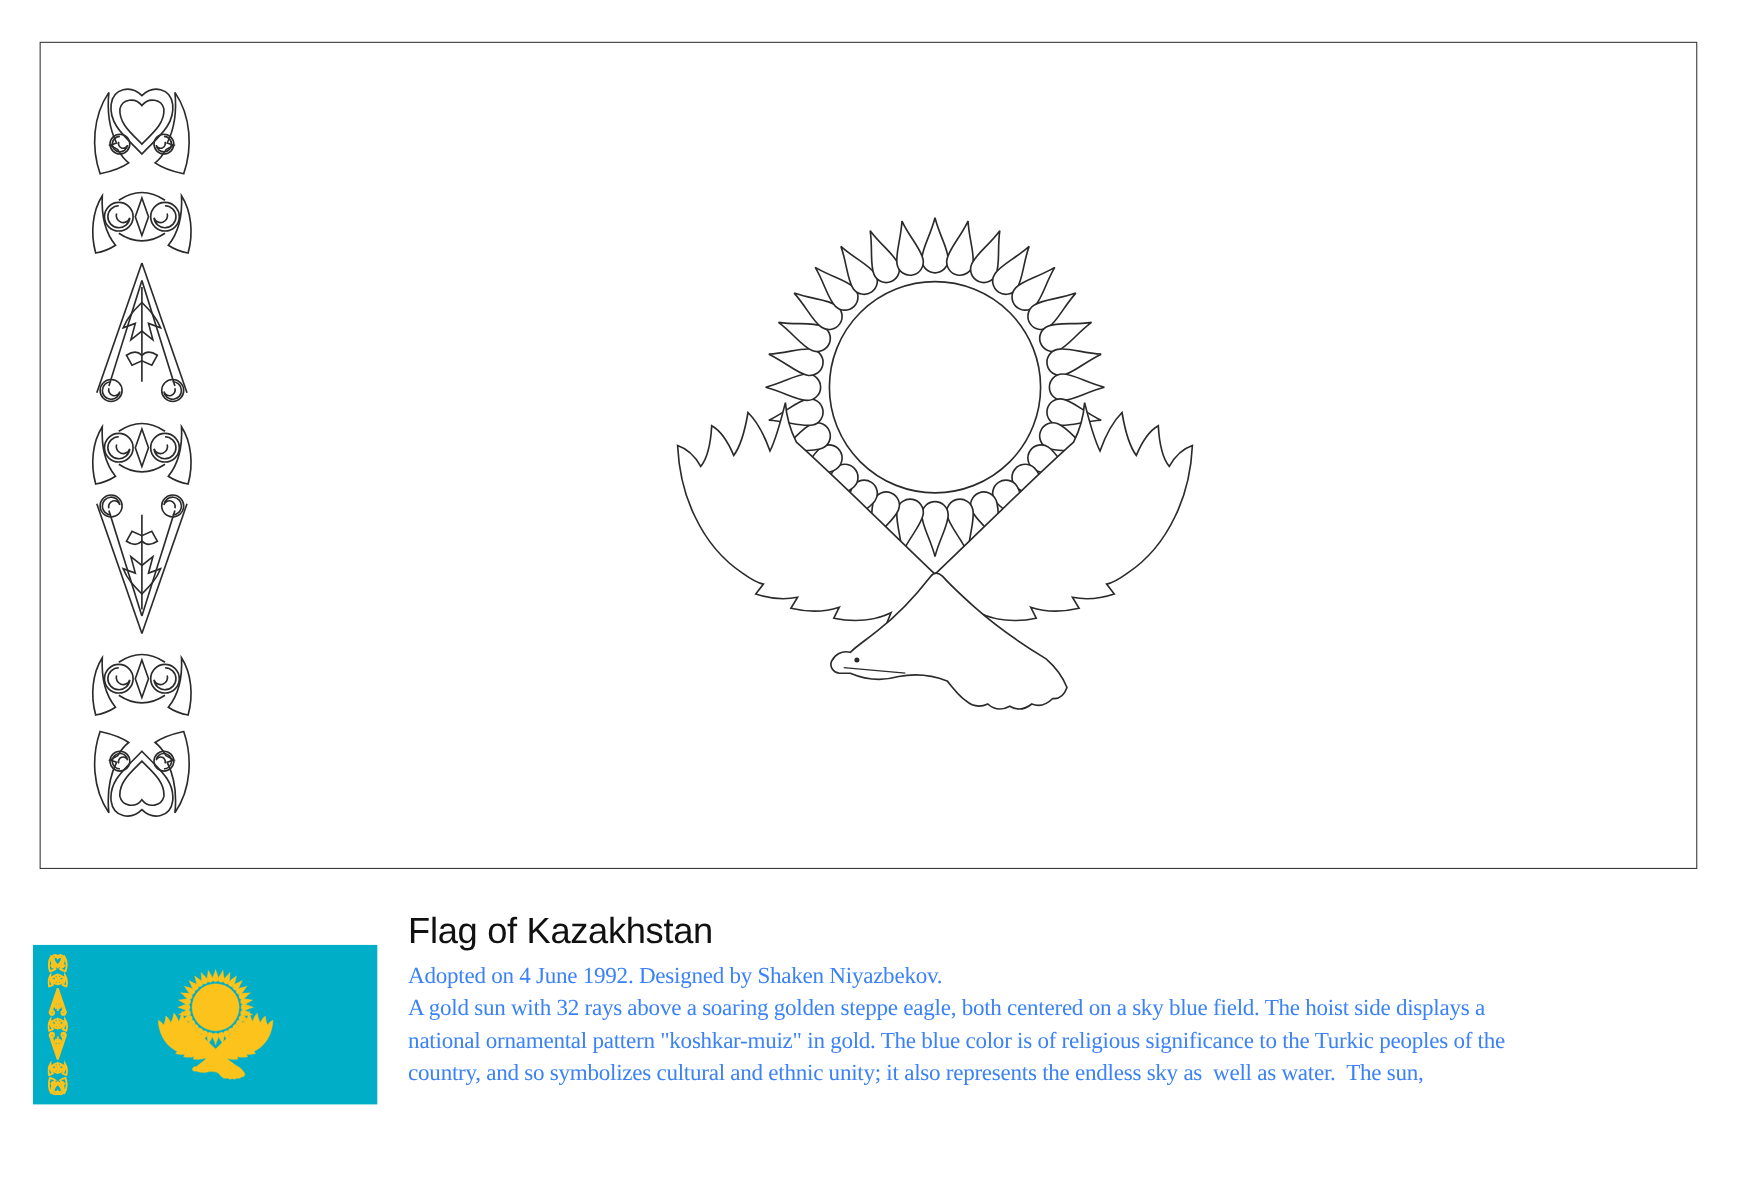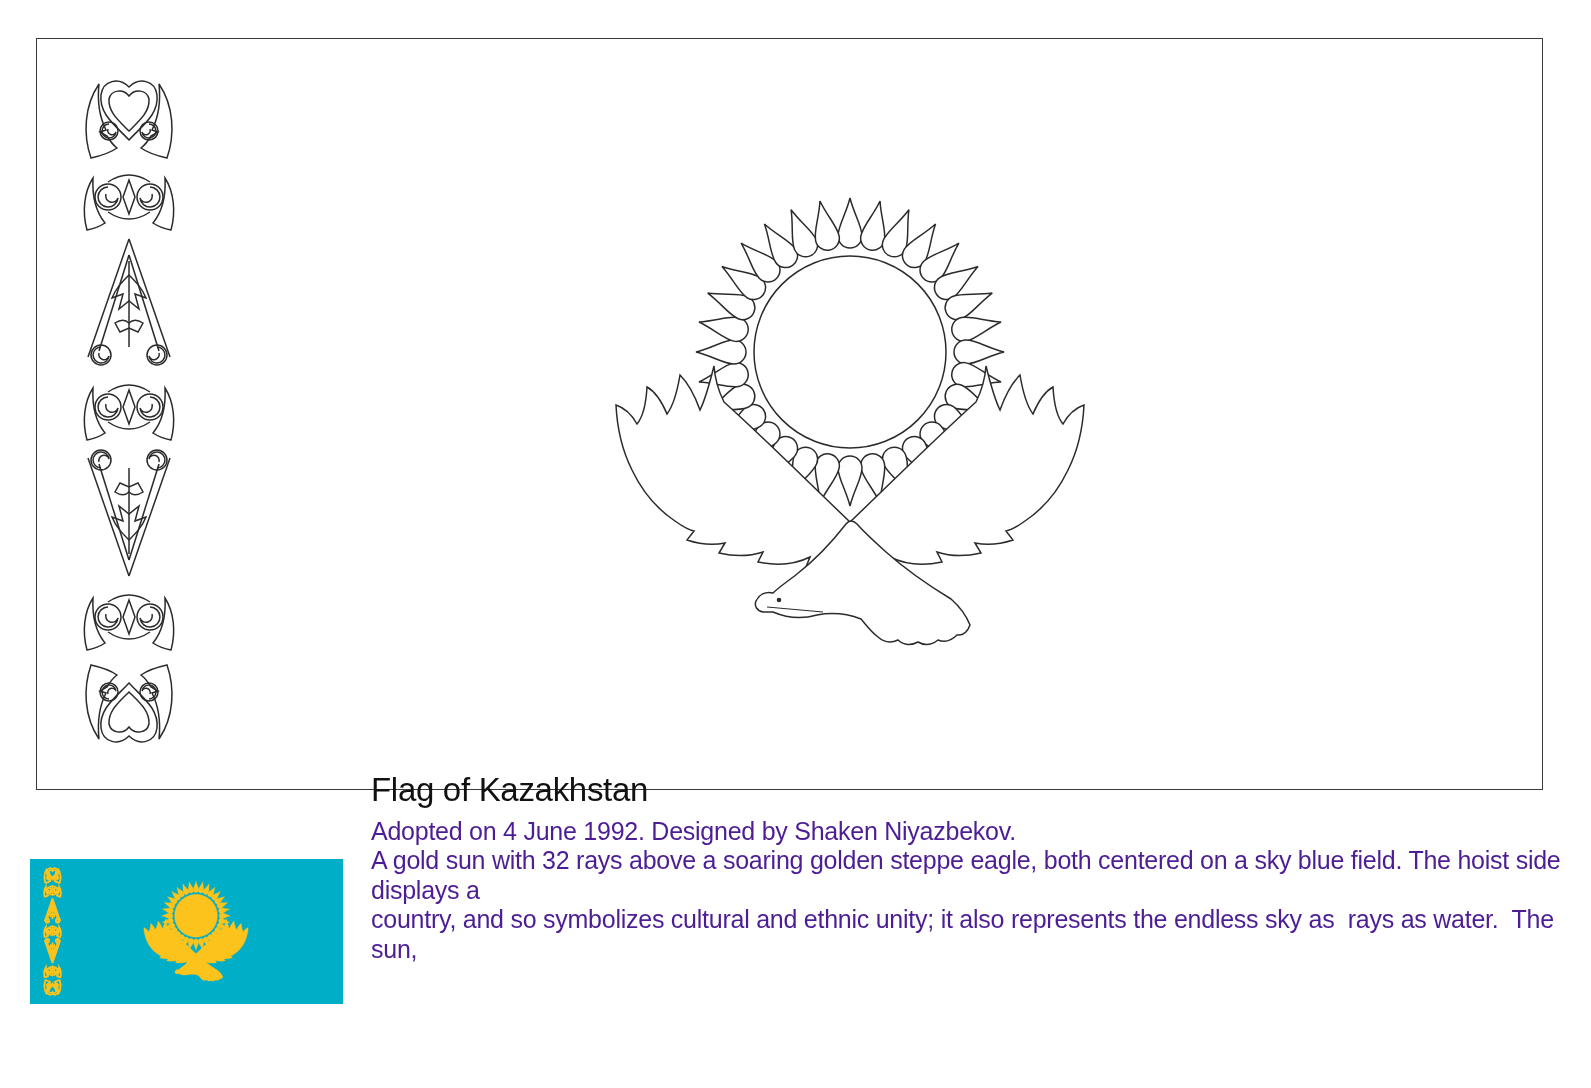--- a/index.html
+++ b/index.html
@@ -21,29 +21,30 @@
   
   .emblem-outline{ --sf:#ffffff; --ss:var(--ink); --sw:1.5; --ls:var(--ink); --lw:1.1; --es:var(--ink); }
   .emblem-gold   { --sf:var(--gold); --ss:var(--gold); --sw:1.5; --ls:transparent; --lw:0; --es:transparent; }
   .band-outline  { --bs:var(--ink); --bw:1.5; }
   .band-gold     { --bs:var(--gold); --bw:9.5; }
 
   
   .flag-thumb{ left:30px;top:859px;width:313px;height:145px;background:var(--teal); }
 
   
-  .caption{ left:371px;top:768px;width:1216px; }
+  .caption{ left:371px;top:824px;width:1216px; }
   .caption .title{
     font-size:33px;line-height:44px;letter-spacing:-0.3px;color:#111;
     font-weight:400;
   }
   .caption .lines{ margin-top:5px; }
   .caption .line, .caption .subtitle{
-    font-size:25px;line-height:29.4px;letter-spacing:-0.25px;color:#4c1d95;
+    font-size:21px;line-height:29.4px;letter-spacing:-0.25px;color:#3b82f6;
     white-space:pre-wrap;
+    font-family:Liberation Serif, serif;
   }
 </style>
 </head>
 <body style="--teal: #01AEC8; --gold: #FBC31C; --ink: #2b2b2b;">
 
 <svg width="0" height="0" style="position:absolute" aria-hidden="true">
   <defs>
 
     <path id="wing-left" style="fill:var(--sf,#fff);stroke:var(--ss,#2b2b2b);stroke-width:var(--sw,1.5)" d="M240 162 C196 120 152 76 114 42 C109 32 105 20 104 6 C99 26 95 40 90 50
          C85 36 79 24 70 15 C67 33 63 46 57 54 C52 42 46 32 37 27 C36 45 32 58 27 64
@@ -168,16 +169,17 @@
       <use href="#emblem"></use>
     </svg>
 </div>
 
 <div class="abs caption">
   <div class="title">Flag of Kazakhstan</div>
   <div class="lines">
     <div class="subtitle">Adopted on 4 June 1992. Designed by Shaken Niyazbekov.</div>
     <div>
         <div class="line">A gold sun with 32 rays above a soaring golden steppe eagle, both centered on a sky blue field. The hoist side displays a</div>
-        <div class="line">country, and so symbolizes cultural and ethnic unity; it also represents the endless sky as  rays as water.  The sun,</div>
+        <div class="line">national ornamental pattern "koshkar-muiz" in gold. The blue color is of religious significance to the Turkic peoples of the</div>
+        <div class="line">country, and so symbolizes cultural and ethnic unity; it also represents the endless sky as  well as water.  The sun,</div>
       </div>
   </div>
 </div>
 
 </body></html>

